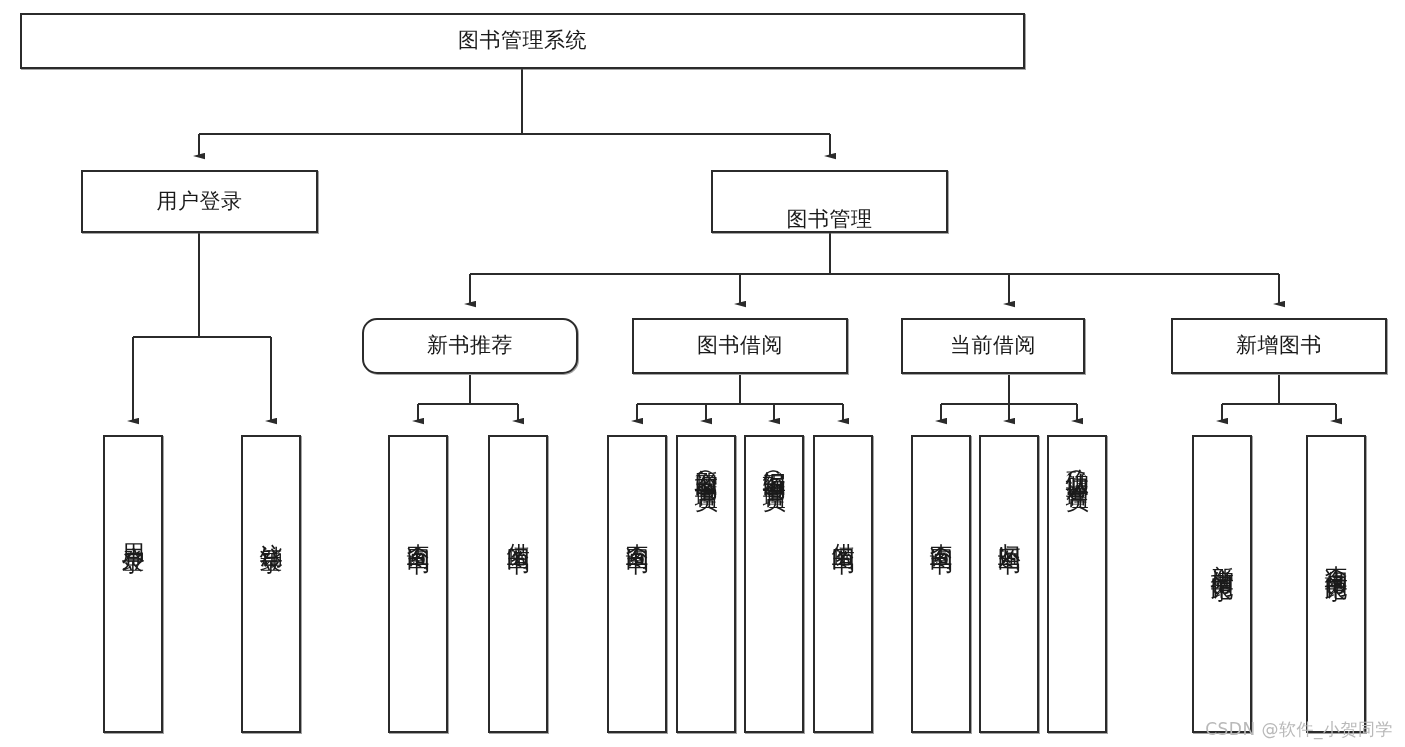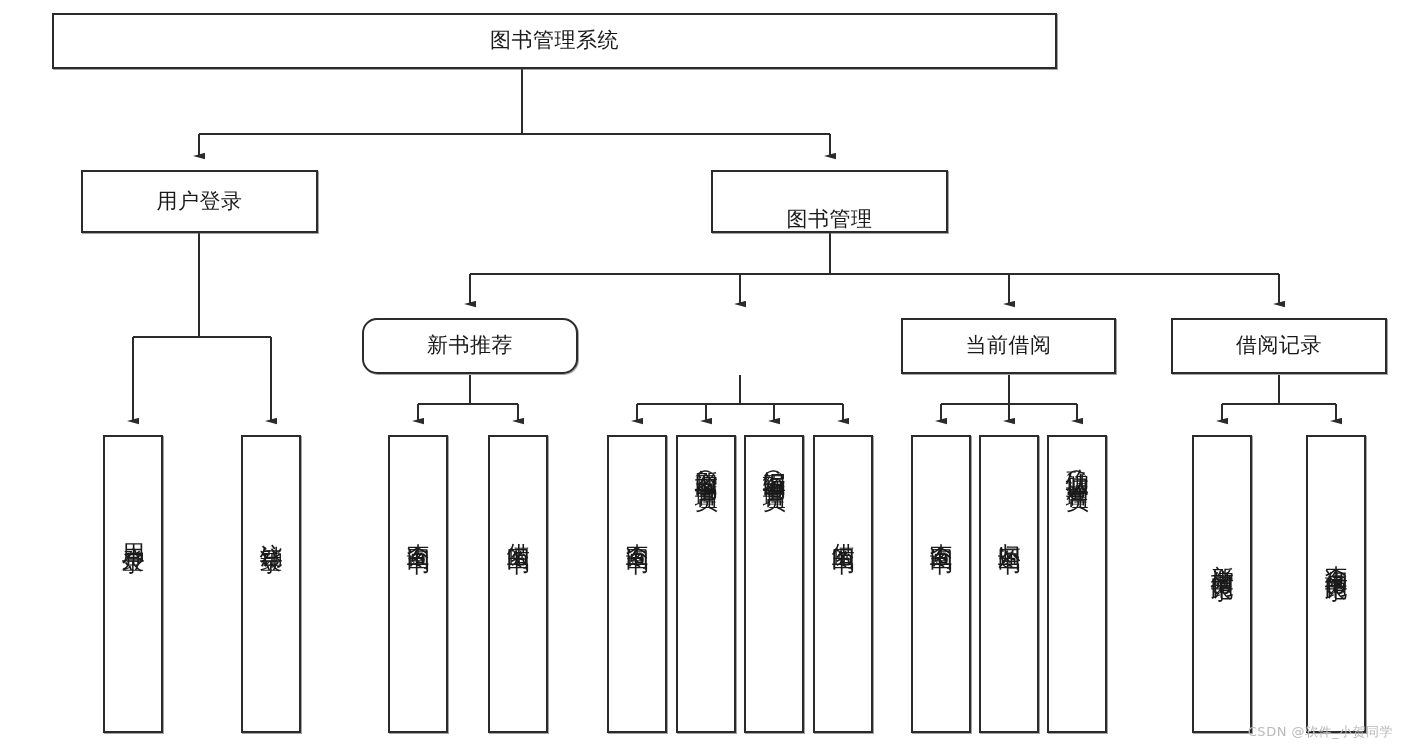--- a/index.html
+++ b/index.html
@@ -71,21 +71,21 @@
   .node.vert.mid3 .node-label {
     margin-top: 100px;
   }
   .node.vert.topset .node-label {
     margin-top: 4px;
   }
   #watermark {
     position: absolute;
     right: 12px;
     bottom: 6px;
-    font-size: 13px;
+    font-size: 17px;
     color: #b9b9b9;
     letter-spacing: 0.5px;
     white-space: nowrap;
     user-select: none;
   }
 </style>
 </head>
 <body>
 
 <div id="diagram-root">
@@ -134,43 +134,46 @@
       <path d="M 1077 404 L 1077 421" marker-end="url(#arrowhead)"></path>
 
       <path d="M 1279 375 L 1279 404"></path>
       <path d="M 1222 404 L 1336 404"></path>
       <path d="M 1222 404 L 1222 421" marker-end="url(#arrowhead)"></path>
       <path d="M 1336 404 L 1336 421" marker-end="url(#arrowhead)"></path>
 
     </g>
   </svg>
 
-  <div class="node horiz root" style="left:20px; top:13px; width:1005px; height:56px;margin-left:32px;">
+  <div class="node horiz root" style="left:20px; top:13px; width:1005px; height:56px;">
     <span class="node-label">图书管理系统</span>
   </div>
 
   <div class="node horiz" style="left:81px; top:170px; width:237px; height:63px;">
     <span class="node-label">用户登录</span>
   </div>
 
   <div class="node horiz" style="left:711px; top:170px; width:237px; height:63px;align-items:flex-end;">
     <span class="node-label">图书管理</span>
   </div>
 
   <div class="node horiz" style="left:362px; top:318px; width:216px; height:56px;border-radius:15px;">
     <span class="node-label">新书推荐</span>
   </div>
 
-
-  <div class="node horiz" style="left:901px; top:318px; width:215px; height:56px;">
+  <div class="node horiz" style="left:632px; top:318px; width:216px; height:56px;">
+    <span class="node-label">图书借阅</span>
+  </div>
+
+  <div class="node horiz" style="left:901px; top:318px; width:184px; height:56px;">
     <span class="node-label">当前借阅</span>
   </div>
 
   <div class="node horiz" style="left:1171px; top:318px; width:216px; height:56px;">
-    <span class="node-label">借阅记录</span>
+    <span class="node-label">新增图书</span>
   </div>
 
   <div class="node vert mid" style="left:103px; top:435px; width:60px; height:298px;">
     <span class="node-label">用户登录</span>
   </div>
 
   <div class="node vert mid" style="left:241px; top:435px; width:60px; height:298px;">
     <span class="node-label">注销登录</span>
   </div>
 

